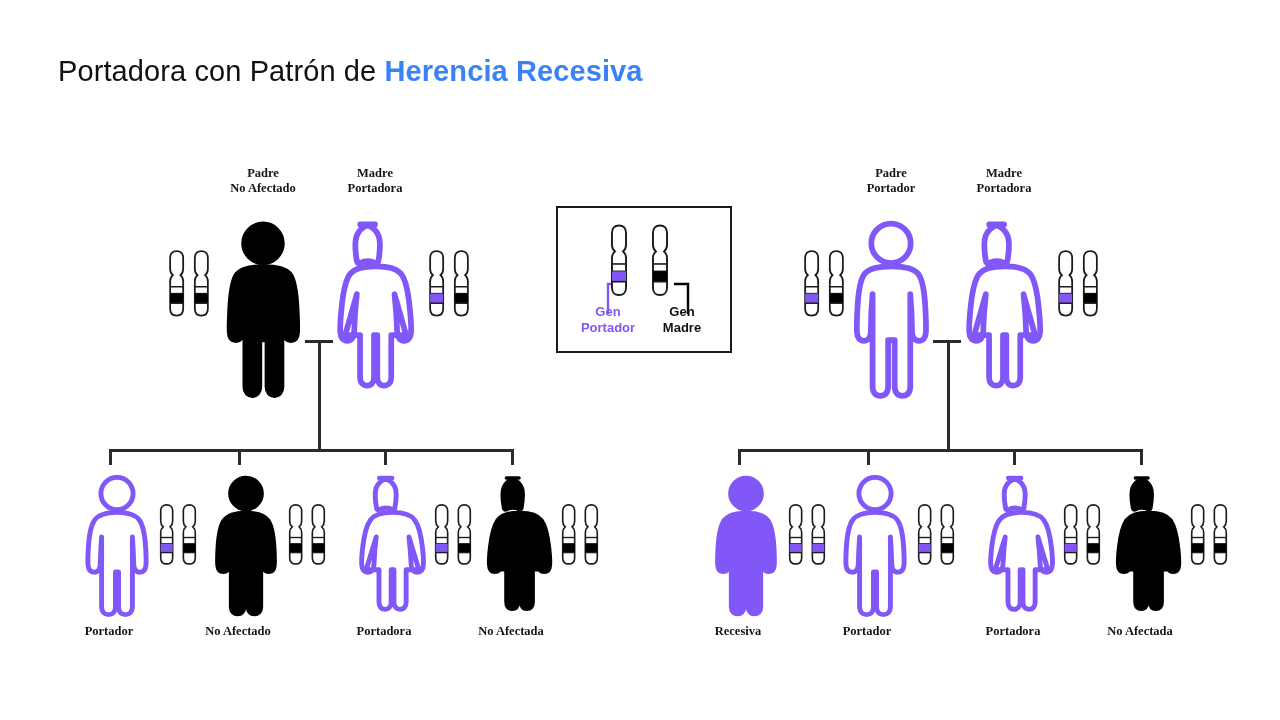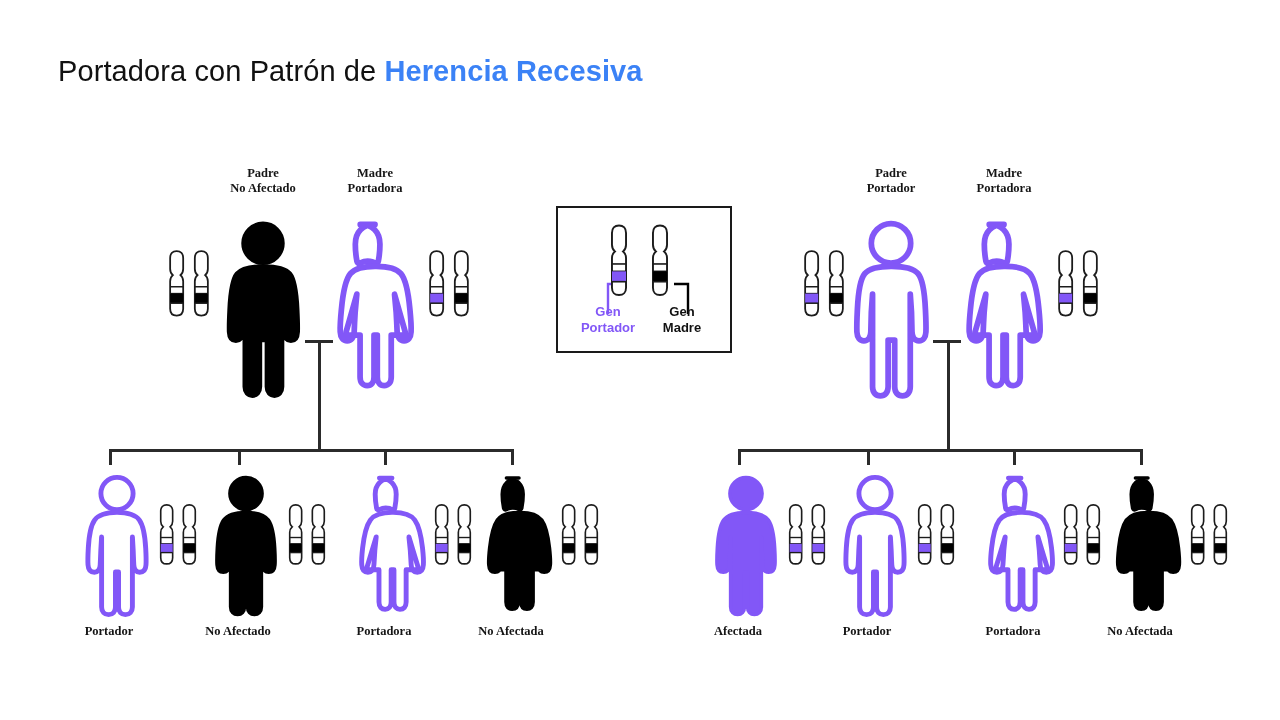--- a/index.html
+++ b/index.html
@@ -696,21 +696,21 @@
                c2.5-2 4-5 4-9
                l0-16 c0-6 -3.5-10 -9.5-10 Z" fill="#ffffff" stroke="#1c1c1c" stroke-width="2.6"></path>
       <path d="M5.5 54 L24.5 54" stroke="#1c1c1c" stroke-width="2.2"></path>
       <path d="M5.5 64 L24.5 64" stroke="#1c1c1c" stroke-width="2.2"></path>
       <path d="M5.5 64 L24.5 64 L24.5 78 L5.5 78 Z" fill="#8257f7" stroke="none"></path>
       <path d="M5.5 78 L24.5 78" stroke="#1c1c1c" stroke-width="2.2"></path>
     </g>
             </g>
           </svg>
         </div>
-        <div class="clabel" style="left:658px;top:624px;width:160px">Afectada</div>
+        <div class="clabel" style="left:658px;top:624px;width:160px">Recesiva</div>
         <div class="abs" style="left:838px;top:476px;width:74px;height:140px">
           <svg class="fig" width="74" height="140" viewBox="0 0 100 200" preserveAspectRatio="xMidYMid meet" style="display:block;overflow:visible">
             <g fill="none" stroke="#8257f7" stroke-width="7" stroke-linejoin="round" stroke-linecap="round">
 
   <circle cx="50" cy="25" r="23"></circle>
   <path d="M50 52
            c-16 0 -27 4 -32 11
            c-5 7 -8 22 -9 40
            c-.6 11 -.8 19 -.4 24
            c.4 7 4 10.5 9 10.5

